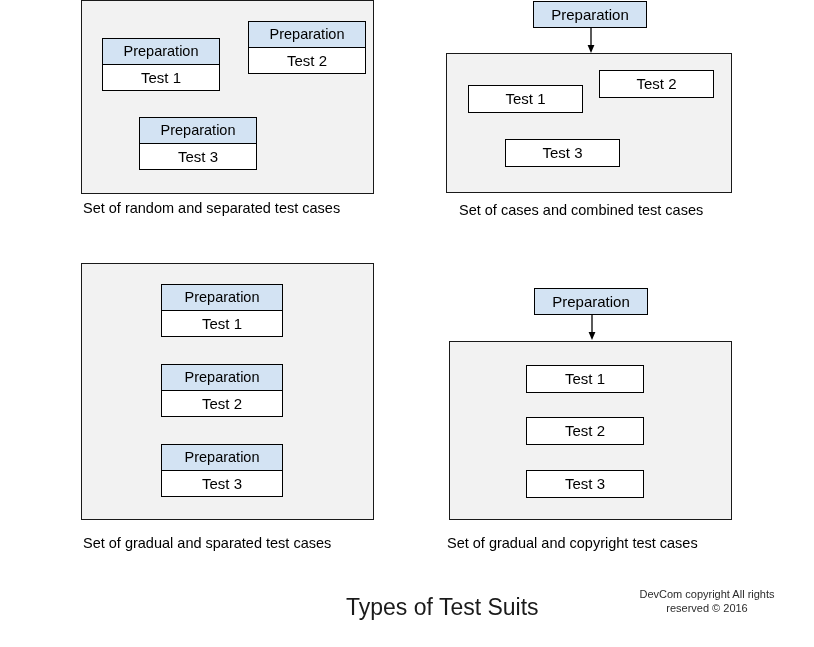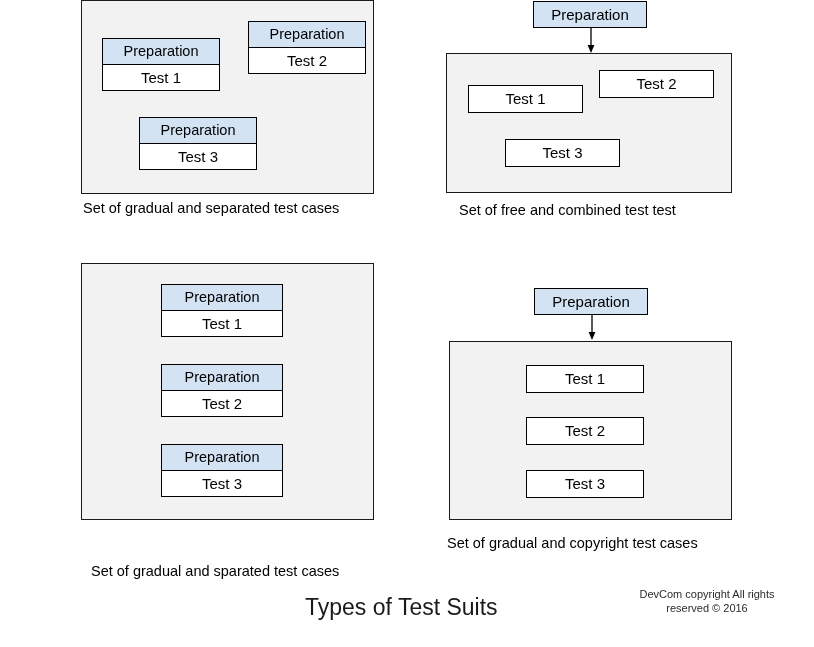--- a/index.html
+++ b/index.html
@@ -85,20 +85,21 @@
     font-size: 14.5px;
     color: #000;
     white-space: nowrap;
   }
   
   .title {
     position: absolute;
     font-size: 23px;
     color: #1a1a1a;
     white-space: nowrap;
+    margin-left: 41px;
   }
   .copyright {
     position: absolute;
     font-size: 11px;
     line-height: 14px;
     color: #2b2b2b;
     text-align: center;
     width: 170px;
   }
 </style>
@@ -117,57 +118,57 @@
   <div class="card" style="left:248px; top:21px; width:118px; height:53px;">
     <div class="card-head">Preparation</div>
     <div class="card-body">Test 2</div>
   </div>
 
   <div class="card" style="left:139px; top:117px; width:118px; height:53px;">
     <div class="card-head">Preparation</div>
     <div class="card-body">Test 3</div>
   </div>
 
-  <div class="caption" style="left:83px; top:200px;">Set of gradual and separated test cases</div>
+  <div class="caption" style="left:83px; top:200px;">Set of random and separated test cases</div>
 
   <div class="prepbox" style="left:533px; top:1px; width:114px; height:27px;">Preparation</div>
 
   <svg class="arrow" style="left:583px; top:27px;" width="16" height="28" viewBox="0 0 16 28">
     <line x1="8" y1="0" x2="8" y2="22" stroke="#000000" stroke-width="1.3"></line>
     <polygon points="8,26 4.6,18 11.4,18" fill="#000000"></polygon>
   </svg>
 
   <div class="panel" style="left:446px; top:53px; width:286px; height:140px;"></div>
 
   <div class="testbox" style="left:468px; top:85px; width:115px; height:28px;">Test 1</div>
 
   <div class="testbox" style="left:599px; top:70px; width:115px; height:28px;">Test 2</div>
 
   <div class="testbox" style="left:505px; top:139px; width:115px; height:28px;">Test 3</div>
 
-  <div class="caption" style="left:459px; top:202px;">Set of free and combined test test</div>
+  <div class="caption" style="left:459px; top:202px;">Set of cases and combined test cases</div>
 
   <div class="panel" style="left:81px; top:263px; width:293px; height:257px;"></div>
 
   <div class="card" style="left:161px; top:284px; width:122px; height:53px;">
     <div class="card-head">Preparation</div>
     <div class="card-body">Test 1</div>
   </div>
 
   <div class="card" style="left:161px; top:364px; width:122px; height:53px;">
     <div class="card-head">Preparation</div>
     <div class="card-body">Test 2</div>
   </div>
 
   <div class="card" style="left:161px; top:444px; width:122px; height:53px;">
     <div class="card-head">Preparation</div>
     <div class="card-body">Test 3</div>
   </div>
 
-  <div class="caption" style="left:91px; top:535px;margin-top:28px;">Set of gradual and sparated test cases</div>
+  <div class="caption" style="left:83px; top:535px;">Set of gradual and sparated test cases</div>
 
   <div class="prepbox" style="left:534px; top:288px; width:114px; height:27px;">Preparation</div>
 
   <svg class="arrow" style="left:584px; top:315px;" width="16" height="27" viewBox="0 0 16 27">
     <line x1="8" y1="0" x2="8" y2="21" stroke="#000000" stroke-width="1.3"></line>
     <polygon points="8,25 4.6,17 11.4,17" fill="#000000"></polygon>
   </svg>
 
   <div class="panel" style="left:449px; top:341px; width:283px; height:179px;"></div>
 

